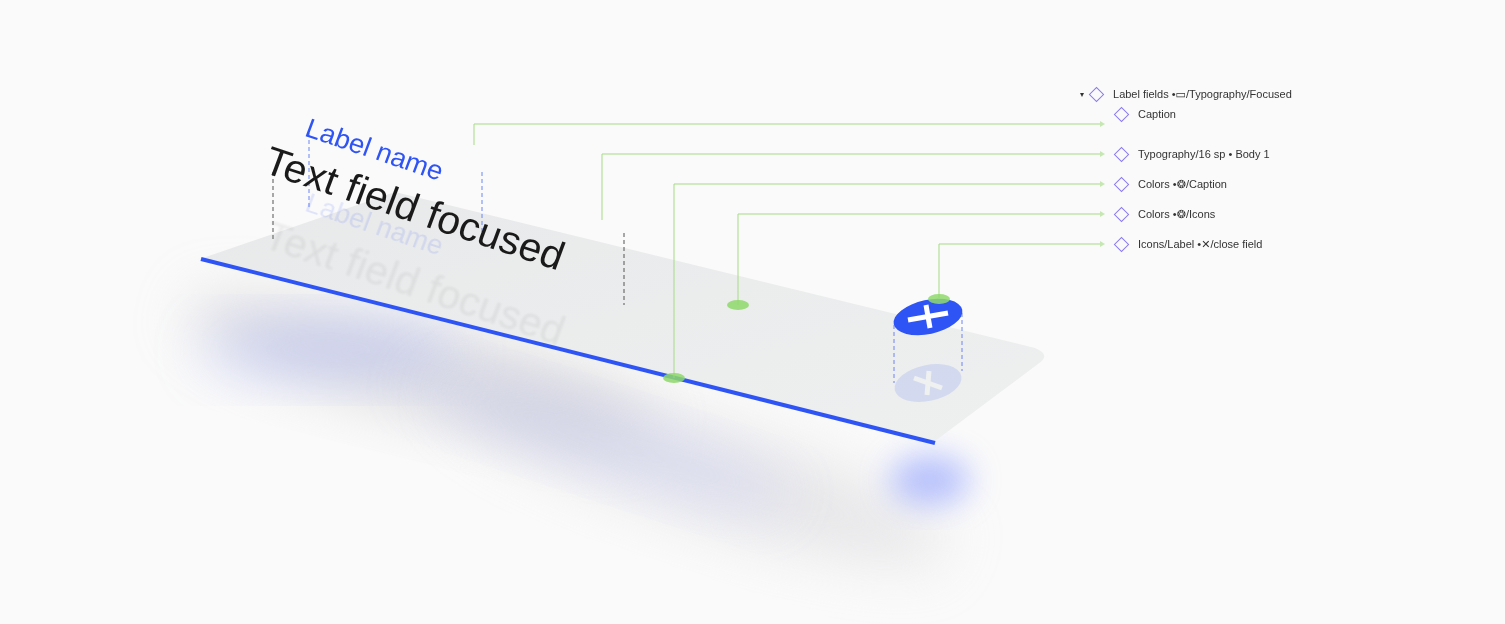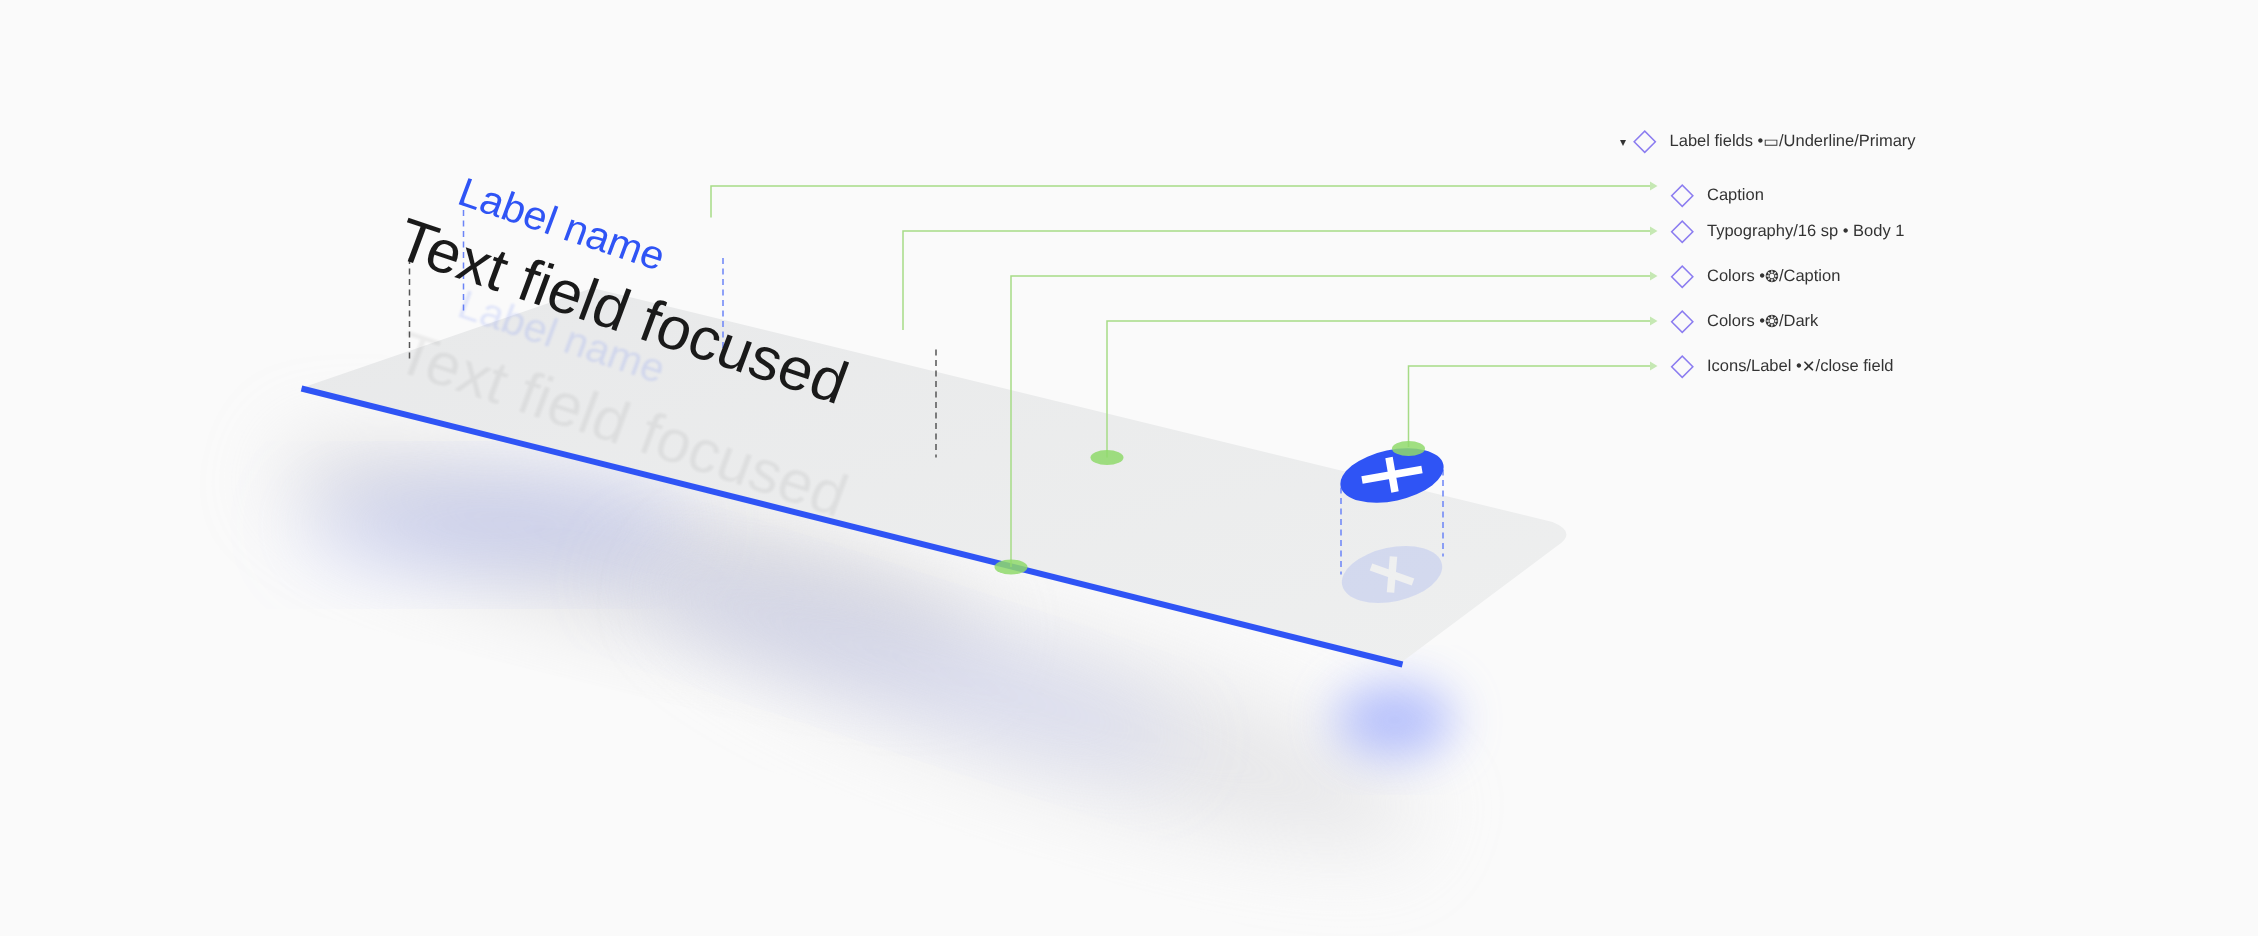--- a/index.html
+++ b/index.html
@@ -96,41 +96,41 @@
   <div class="iso-text label-top">Label name</div>
   <div class="iso-text value-top">Text field focused</div>
 </div>
 
 <div class="layers">
   <div class="layer" style="left:0;top:0">
     <span class="caret">▾</span>
     <span class="diamond"></span>
     <span>Label fields • </span>
     <span class="gly">▭</span>
-    <span>/Underline/Primary</span>
+    <span>/Typography/Focused</span>
   </div>
-  <div class="layer" style="left:36px;top:36px">
+  <div class="layer" style="left:36px;top:20px">
     <span class="diamond"></span>
     <span>Caption</span>
   </div>
   <div class="layer" style="left:36px;top:60px">
     <span class="diamond"></span>
     <span>Typography/16 sp • Body 1</span>
   </div>
   <div class="layer" style="left:36px;top:90px">
     <span class="diamond"></span>
     <span>Colors • </span>
     <span class="gly">❂</span>
     <span>/Caption</span>
   </div>
   <div class="layer" style="left:36px;top:120px">
     <span class="diamond"></span>
     <span>Colors • </span>
     <span class="gly">❂</span>
-    <span>/Dark</span>
+    <span>/Icons</span>
   </div>
   <div class="layer" style="left:36px;top:150px">
     <span class="diamond"></span>
     <span>Icons/Label • </span>
     <span class="gly">✕</span>
     <span>/close field</span>
   </div>
 </div>
 
 </body></html>

